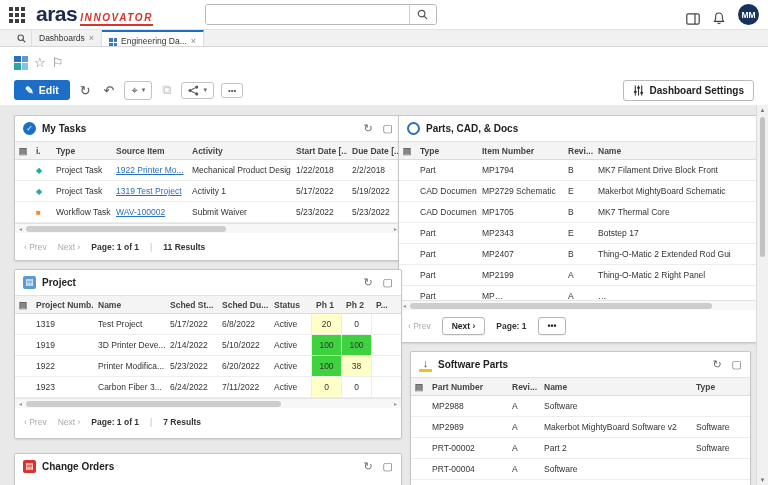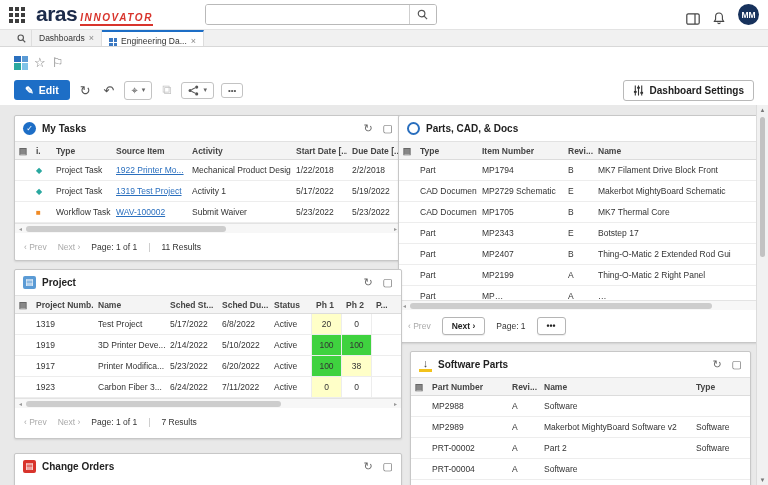--- a/index.html
+++ b/index.html
@@ -112,21 +112,21 @@
   .hscroll .track { flex:1; height:6px; position:relative; cursor:pointer; }
   .hscroll .thumb { position:absolute; left:0; top:0; height:6px; width:55%; background:#cdcdcd; border-radius:3px; }
 
   .pager { flex:0 0 27px; display:flex; align-items:center; gap:11px; padding:0 9px; font-size:8.5px; color:#333; }
   .pager-lg { flex:0 0 32px; }
   .pg-dis { color:#aaa; cursor:default; }
   .pg-btn { border:1px solid #b5b5b5; border-radius:3px; padding:3px 9px; font-weight:700; color:#222;
     background:#fff; cursor:pointer; box-shadow:0 1px 1px rgba(0,0,0,.07); font-size:8.5px;
     font-family:"Liberation Sans",sans-serif; }
   .pg-sep { color:#bbb; }
-  .pg-strong { font-weight:400; }
+  .pg-strong { font-weight:700; }
 
   .vscroll { position:absolute; right:0; top:0; width:12px; height:100%; background:#f1f1f1;
     border-left:1px solid #dcdcdc; display:flex; flex-direction:column; align-items:center; }
   .vscroll .arr { font-size:6px; color:#777; padding:2px 0; cursor:pointer; }
   .vscroll .vtrack { flex:1; width:100%; position:relative; cursor:pointer; }
   .vscroll .vthumb { position:absolute; top:2px; left:3px; width:5px; height:140px; background:#c2c2c2; border-radius:3px; }
 </style>
 </head>
 <body>
 
@@ -434,21 +434,21 @@
         <span class="td">3D Printer Deve...</span>
         <span class="td">2/14/2022</span>
         <span class="td">5/10/2022</span>
         <span class="td">Active</span>
         <span class="td ph cell-green">100</span>
         <span class="td ph cell-green">100</span>
         <span class="td ph"></span>
       </div>
       <div class="trow">
         <span class="td"></span>
-        <span class="td">1917</span>
+        <span class="td">1922</span>
         <span class="td">Printer Modifica...</span>
         <span class="td">5/23/2022</span>
         <span class="td">6/20/2022</span>
         <span class="td">Active</span>
         <span class="td ph cell-green">100</span>
         <span class="td ph cell-yellow">38</span>
         <span class="td ph"></span>
       </div>
       <div class="trow">
         <span class="td"></span>

